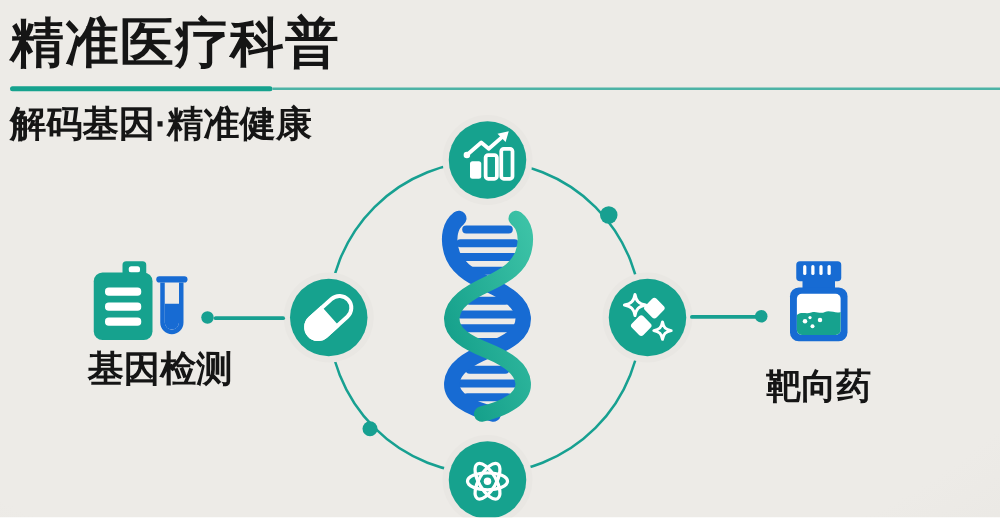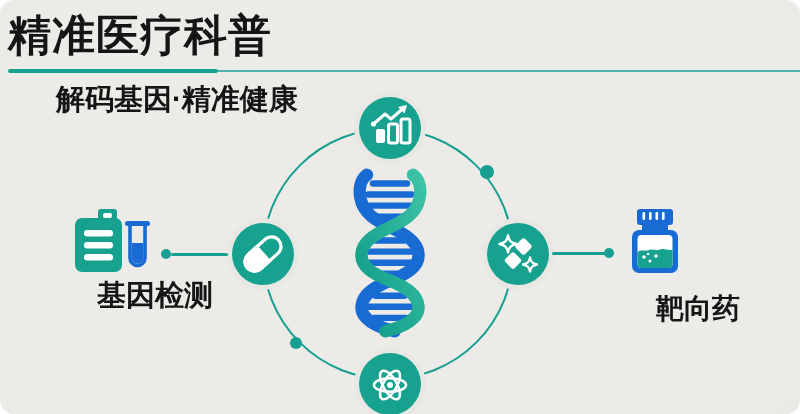--- a/index.html
+++ b/index.html
@@ -5,27 +5,26 @@
   :root{
     --teal:#16a28e; --teal_light:#4db3a6; --blue:#176bd3; --bg:#eae8e4; --ink:#151515;
     --dna_teal_light:#3cc2a6; --dna_teal_dark:#0e9a86;
   }
   *{margin:0;padding:0;box-sizing:border-box;}
   html,body{width:800px;height:414px;}
   body{font-family:"Liberation Sans","DejaVu Sans",sans-serif;}
   .poster{
     position:relative;width:800px;height:414px;overflow:hidden;
     background:radial-gradient(120% 140% at 45% 40%, #edebe7 55%, #e1dfda 100%);
-    border-radius:14px;
   }
   .abs{position:absolute;}
   .title{left:8px;top:12px;font-size:43px;font-weight:900;letter-spacing:1px;color:var(--ink);line-height:1.1;}
   .rule-thick{left:8px;top:69px;width:210px;height:4px;background:var(--teal);border-radius:2px;}
   .rule-thin{left:218px;top:70px;width:582px;height:2px;background:var(--teal_light);}
-  .subtitle{left:8px;top:80px;font-size:29px;font-weight:800;color:var(--ink);margin-left:48px;}
+  .subtitle{left:8px;top:80px;font-size:29px;font-weight:800;color:var(--ink);}
   .hub-circle{left:262px;top:128px;width:252px;height:252px;border:2px solid #17a091;border-radius:50%;}
   .cdot{background:#17a091;border-radius:50%;}
   .cdot.tr{left:480px;top:165px;width:14px;height:14px;}
   .cdot.bl{left:290px;top:337px;width:12px;height:12px;}
   .node{
     width:62px;height:62px;border-radius:50%;background:var(--teal);
     box-shadow:0 0 0 5px #e9e7e3;display:flex;align-items:center;justify-content:center;
   }
   .node.n-top{left:359px;top:97px;}
   .node.n-left{left:232px;top:223px;}
@@ -33,21 +32,21 @@
   .node.n-bottom{left:359px;top:353px;}
   .conn-line{height:2.5px;background:#17a091;border-radius:1.5px;}
   .cl-left{left:171px;top:253px;width:57px;}
   .cl-right{left:552px;top:252px;width:54px;}
   .conn-dot{width:10px;height:10px;border-radius:50%;background:#17a091;}
   .cd-left{left:161px;top:249px;}
   .cd-right{left:604px;top:248px;}
   .dna{left:344px;top:167px;}
   .item-icon-left{left:68px;top:205px;}
   .item-icon-right{left:629px;top:206px;}
-  .item-label{font-size:29px;font-weight:900;color:var(--ink);text-align:right;width:170px;}
+  .item-label{font-size:29px;font-weight:900;color:var(--ink);text-align:center;width:170px;}
   .lbl-left{left:43px;top:276px;}
   .lbl-right{left:570px;top:274px;font-size:28px;margin-top:16px;}
   
   .f-teal{fill:var(--teal);} .f-blue{fill:var(--blue);} .f-white{fill:#fff;}
   .s-blue{stroke:var(--blue);} .s-white{stroke:#fff;}
   .stop-a{stop-color:var(--dna_teal_light);} .stop-b{stop-color:var(--dna_teal_dark);}
 </style>
 </head>
 <body>
 

